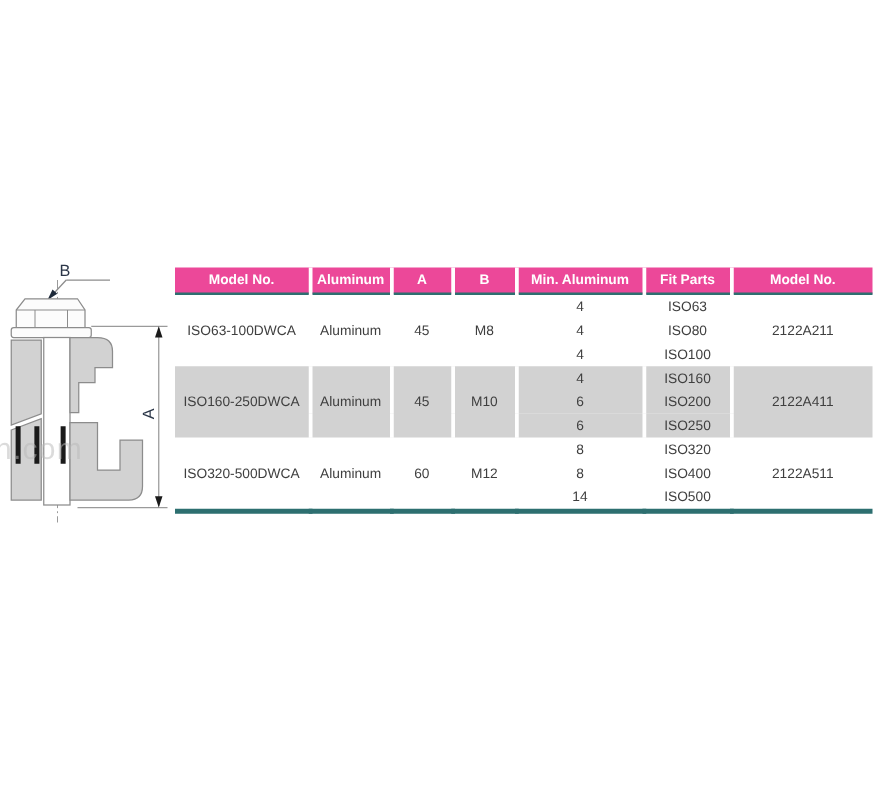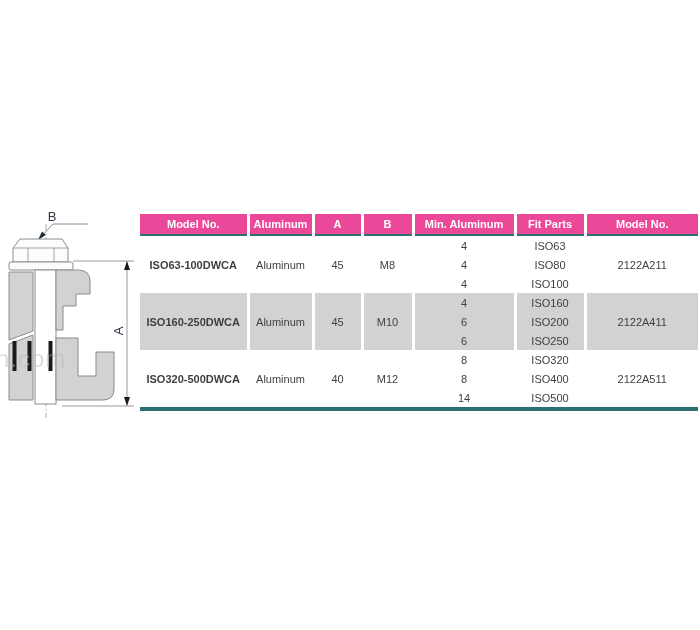--- a/index.html
+++ b/index.html
@@ -10,21 +10,21 @@
   .diagram{position:absolute;left:0;top:198px;width:140px;height:228px;}
   .diagram svg{display:block;}
 
   
   .spec-table{position:absolute;left:140px;top:214px;width:558px;border-collapse:collapse;table-layout:fixed;
               border-bottom:4px solid #2d6f70;font-size:11px;color:#3f3f3f;}
   .spec-table th{background:#ec4899;color:#ffffff;font-weight:bold;height:20px;padding:0;
                  border-bottom:2px solid #2d6f70;border-left:3px solid #ffffff;font-size:11px;text-align:center;}
   .spec-table th.first{border-left:none;}
   .spec-table td{height:19px;padding:0;text-align:center;vertical-align:middle;border-left:3px solid #ffffff;}
-  .spec-table td.first{border-left:none;font-weight:bold;}
+  .spec-table td.first{border-left:none;}
   .spec-table tr.shaded td{background:#d2d2d2;}
 </style>
 </head>
 <body>
 
 <div class="page">
 
   <div class="diagram">
     <svg width="140" height="228" viewBox="0 198 140 228">
 
@@ -121,21 +121,21 @@
         <td>ISO200</td>
       </tr>
       <tr class="shaded">
         <td>6</td>
         <td>ISO250</td>
       </tr>
 
       <tr>
         <td class="first" rowspan="3">ISO320-500DWCA</td>
         <td rowspan="3">Aluminum</td>
-        <td rowspan="3">40</td>
+        <td rowspan="3">60</td>
         <td rowspan="3">M12</td>
         <td>8</td>
         <td>ISO320</td>
         <td rowspan="3">2122A511</td>
       </tr>
       <tr>
         <td>8</td>
         <td>ISO400</td>
       </tr>
       <tr>

